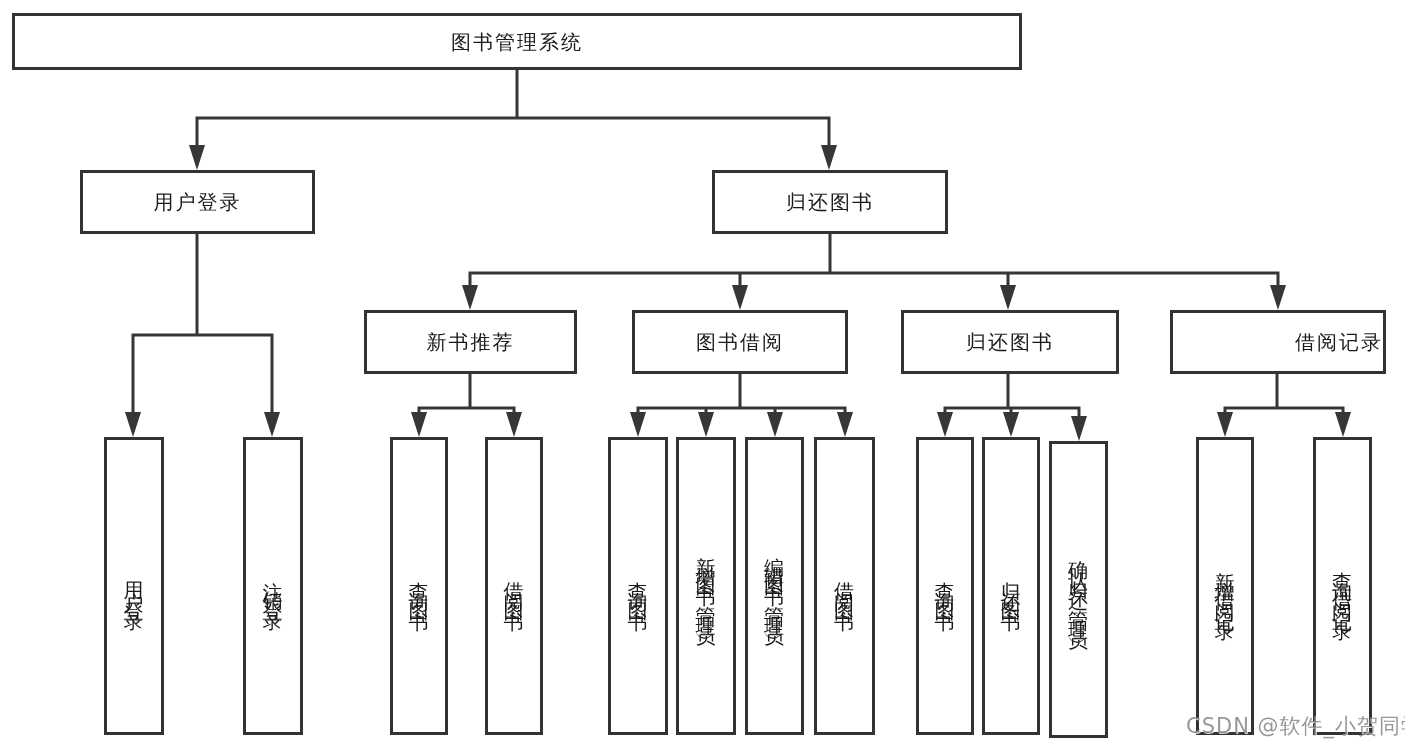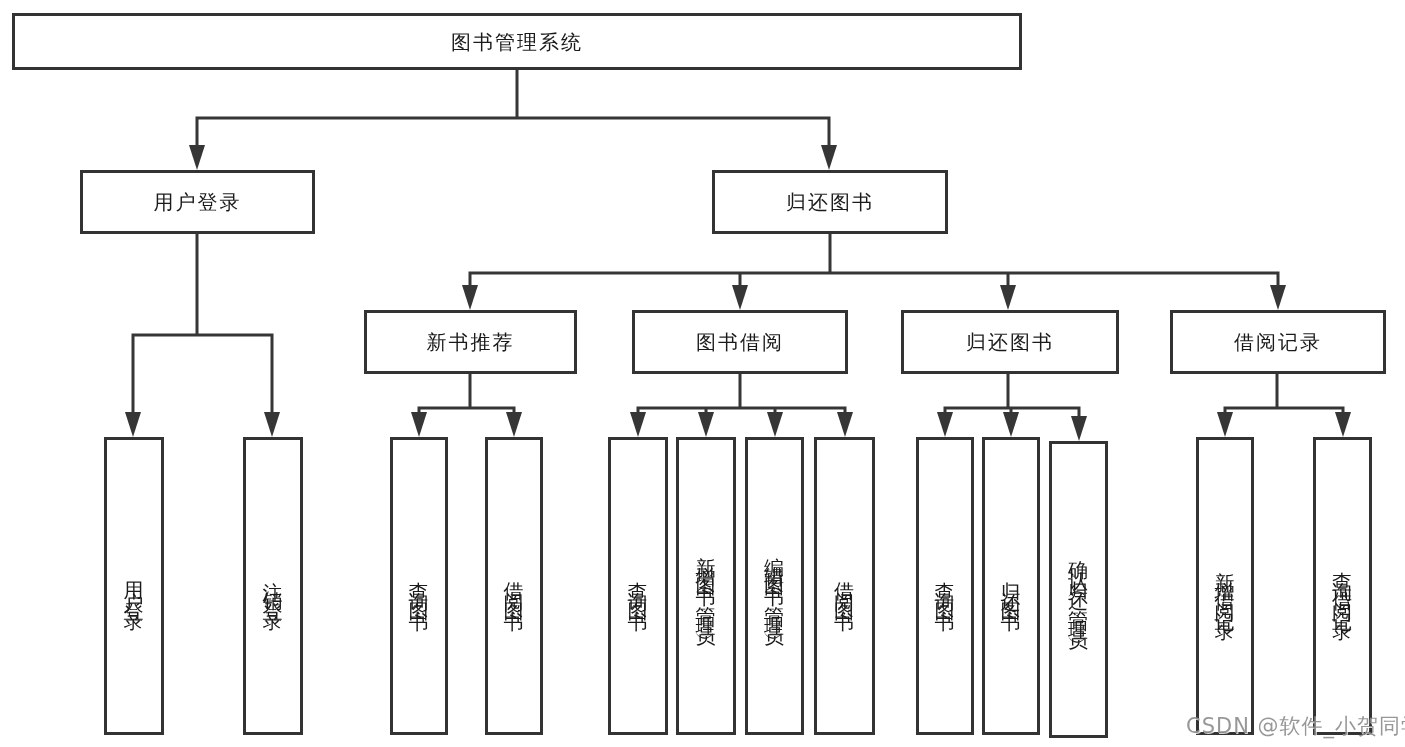--- a/index.html
+++ b/index.html
@@ -107,21 +107,21 @@
 
   <div class="node" style="left:632px;top:310px;width:216px;height:64px;">
     <span class="lbl">图书借阅</span>
   </div>
   <div class="node" style="left:364px;top:310px;width:213px;height:64px;">
     <span class="lbl">新书推荐</span>
   </div>
   <div class="node" style="left:901px;top:310px;width:218px;height:64px;">
     <span class="lbl">归还图书</span>
   </div>
-  <div class="node" style="left:1170px;top:310px;width:216px;height:64px;">
+  <div class="node" style="left:1170px;top:310px;width:216px;height:64px;justify-content:flex-end;">
     <span class="lbl">借阅记录</span>
   </div>
 
   <div class="node vbox" style="left:104px;top:437px;width:60px;height:298px;">
     <span class="lbl">用户登录</span>
   </div>
   <div class="node vbox" style="left:243px;top:437px;width:60px;height:298px;">
     <span class="lbl">注销登录</span>
   </div>
 

